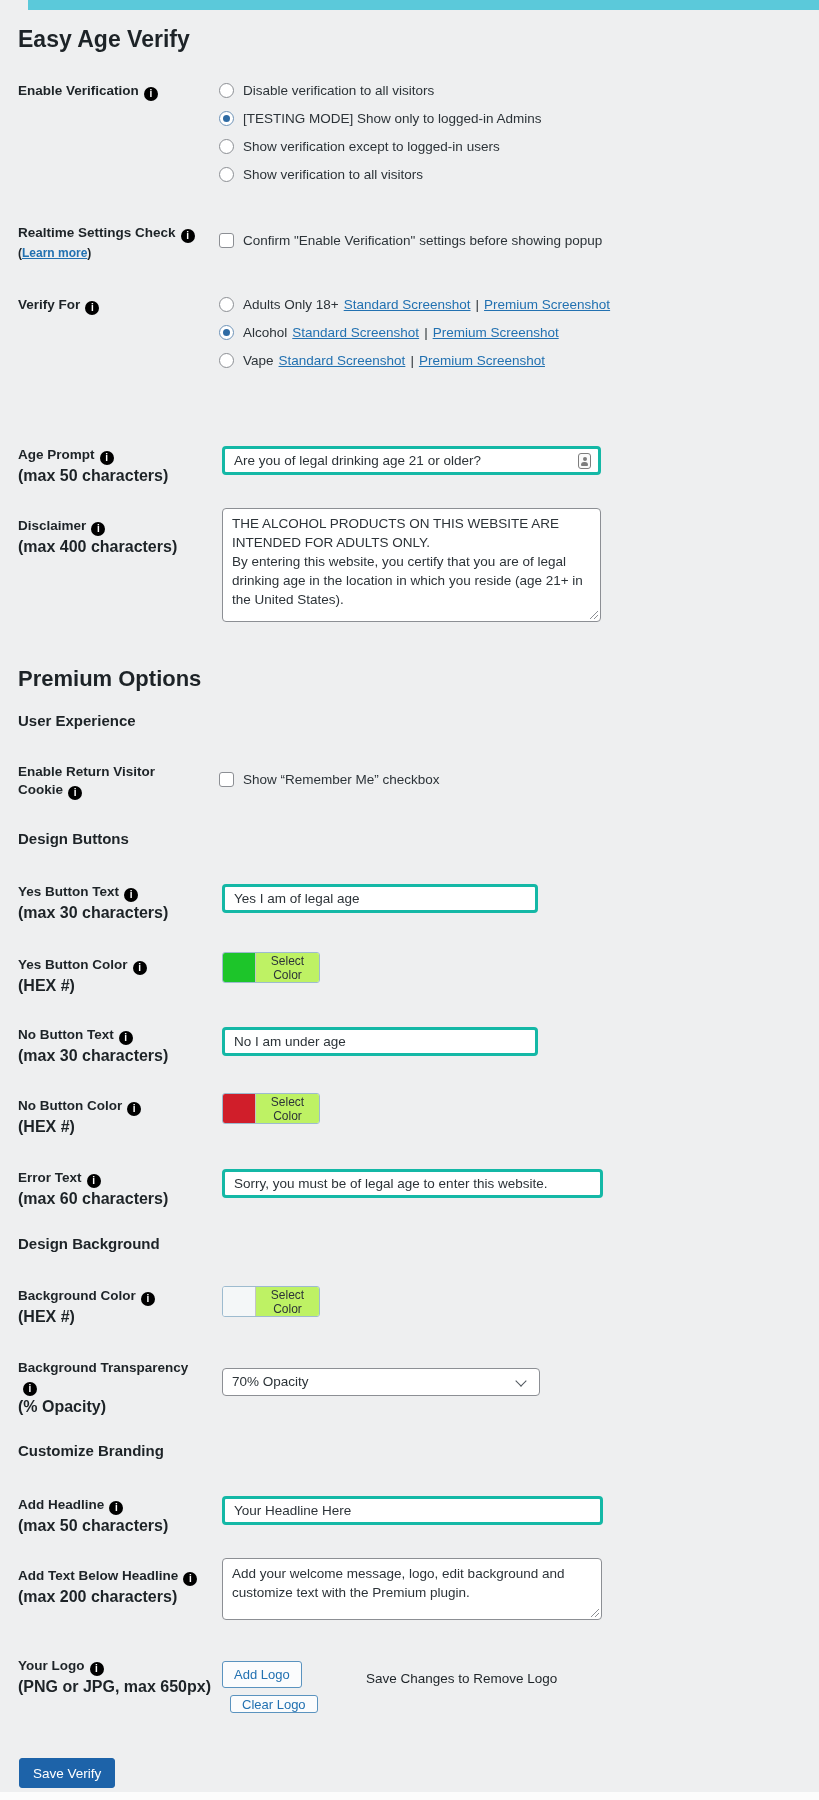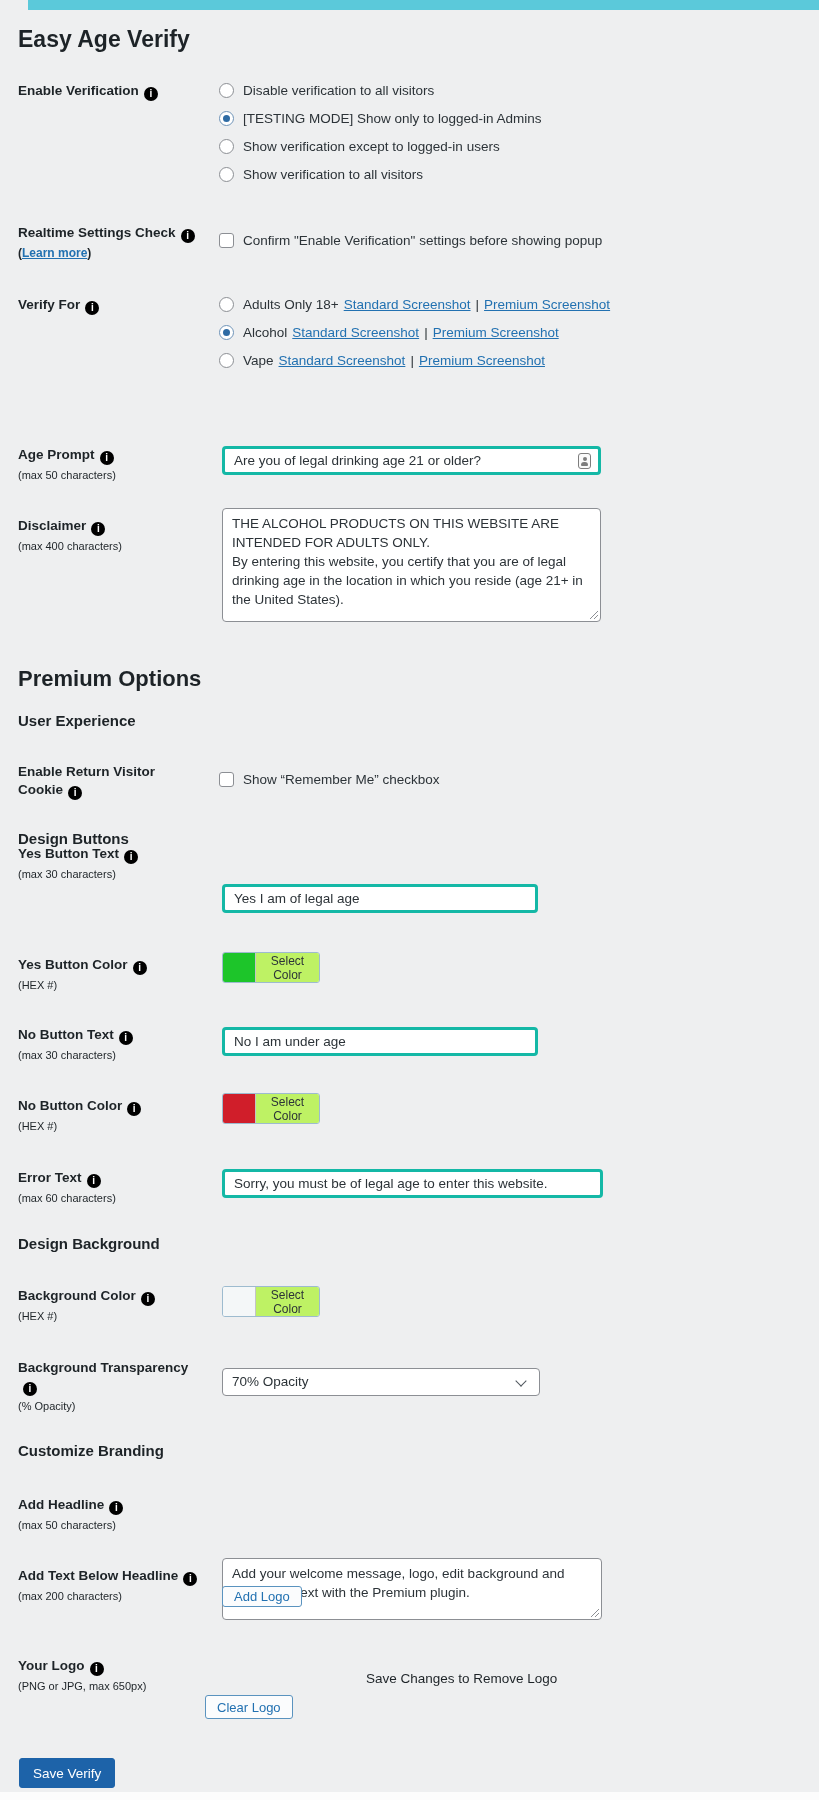--- a/index.html
+++ b/index.html
@@ -7,21 +7,21 @@
   .page {
     position:relative; width:819px; height:1800px;
     background:#eeeff0; overflow:hidden;
     font-family:"Liberation Sans", sans-serif; color:#1d2327;
   }
   .top-bar { position:absolute; left:28px; top:0; width:791px; height:10px; }
   .h1 { position:absolute; left:18px; margin:0; font-size:23px; font-weight:700; color:#1d2327; line-height:1.2; }
   .h2 { position:absolute; left:18px; margin:0; font-size:15px; font-weight:700; color:#1d2327; }
   .label-col { position:absolute; left:18px; width:200px; line-height:17px; }
   .lbl { font-size:13.5px; font-weight:700; color:#1d2327; }
-  .sub { display:block; font-size:11px; font-weight:400; color:#1d2327; margin-top:3px; line-height:15px; }
+  .sub { display:block; font-size:16px; font-weight:700; color:#1d2327; margin-top:3px; line-height:15px; }
   .info {
     display:inline-block; width:14px; height:14px; border-radius:50%;
     background:#000; color:#fff; font-size:10px; font-weight:700;
     text-align:center; line-height:14px; margin-left:5px; vertical-align:-2px;
   }
   .group { position:absolute; left:219px; }
   .opt { position:absolute; left:0; height:17px; white-space:nowrap; }
   .radio {
     display:inline-block; width:15px; height:15px; border:1px solid #8c8f94;
     border-radius:50%; background:#fff; vertical-align:middle; position:relative;
@@ -171,21 +171,21 @@
     <span class="lbl">Enable Return Visitor Cookie</span><span class="info">i</span>
   </div>
   <div class="group" style="top:770px; height:17px">
     <div class="opt" style="top:0">
       <span class="checkbox"></span><span class="opt-label">Show “Remember Me” checkbox</span>
     </div>
   </div>
 
   <h2 class="h2" style="top:830px">Design Buttons</h2>
 
-  <div class="label-col" style="top:844px">
+  <div class="label-col" style="top:882px">
     <span class="lbl">Yes Button Text</span><span class="info">i</span>
     <span class="sub">(max 30 characters)</span>
   </div>
   <input class="text-input" style="left: 222px; top: 884px; width: 316px;" value="Yes I am of legal age">
 
   <div class="label-col" style="top:955px">
     <span class="lbl">Yes Button Color</span><span class="info">i</span>
     <span class="sub">(HEX #)</span>
   </div>
   <button class="color-btn" style="left:222px; top:952px">
@@ -233,32 +233,33 @@
     <span>70% Opacity</span>
     <span class="chevron"></span>
   </div>
 
   <h2 class="h2" style="top:1442px">Customize Branding</h2>
 
   <div class="label-col" style="top:1495px">
     <span class="lbl">Add Headline</span><span class="info">i</span>
     <span class="sub">(max 50 characters)</span>
   </div>
+  <input class="text-input" style="left: 222px; top: 1496px; width: 381px;" value="Your Headline Here">
 
   <div class="label-col" style="top:1566px">
     <span class="lbl">Add Text Below Headline</span><span class="info">i</span>
     <span class="sub">(max 200 characters)</span>
   </div>
   <textarea class="textarea" style="left: 222px; top: 1558px; width: 380px; height: 62px;">Add your welcome message, logo, edit background and customize text with the Premium plugin.</textarea>
   <span class="resize-corner" style="left:589px; top:1607px"></span>
 
   <div class="label-col" style="top:1656px">
     <span class="lbl">Your Logo</span><span class="info">i</span>
     <span class="sub">(PNG or JPG, max 650px)</span>
   </div>
-  <button class="logo-btn" style="left:222px; top:1586px; height:21px">Add Logo</button>
-  <button class="logo-btn" style="left:205px; top:1695px; height:24px">Clear Logo</button>
+  <button class="logo-btn" style="left:222px; top:1661px; height:27px">Add Logo</button>
+  <button class="logo-btn" style="left:230px; top:1695px; height:18px">Clear Logo</button>
   <span class="note" style="left:366px; top:1671px">Save Changes to Remove Logo</span>
 
   <button class="save-btn">Save Verify</button>
 
   <div class="bottom-strip"></div>
 </div>
 
 </body></html>

